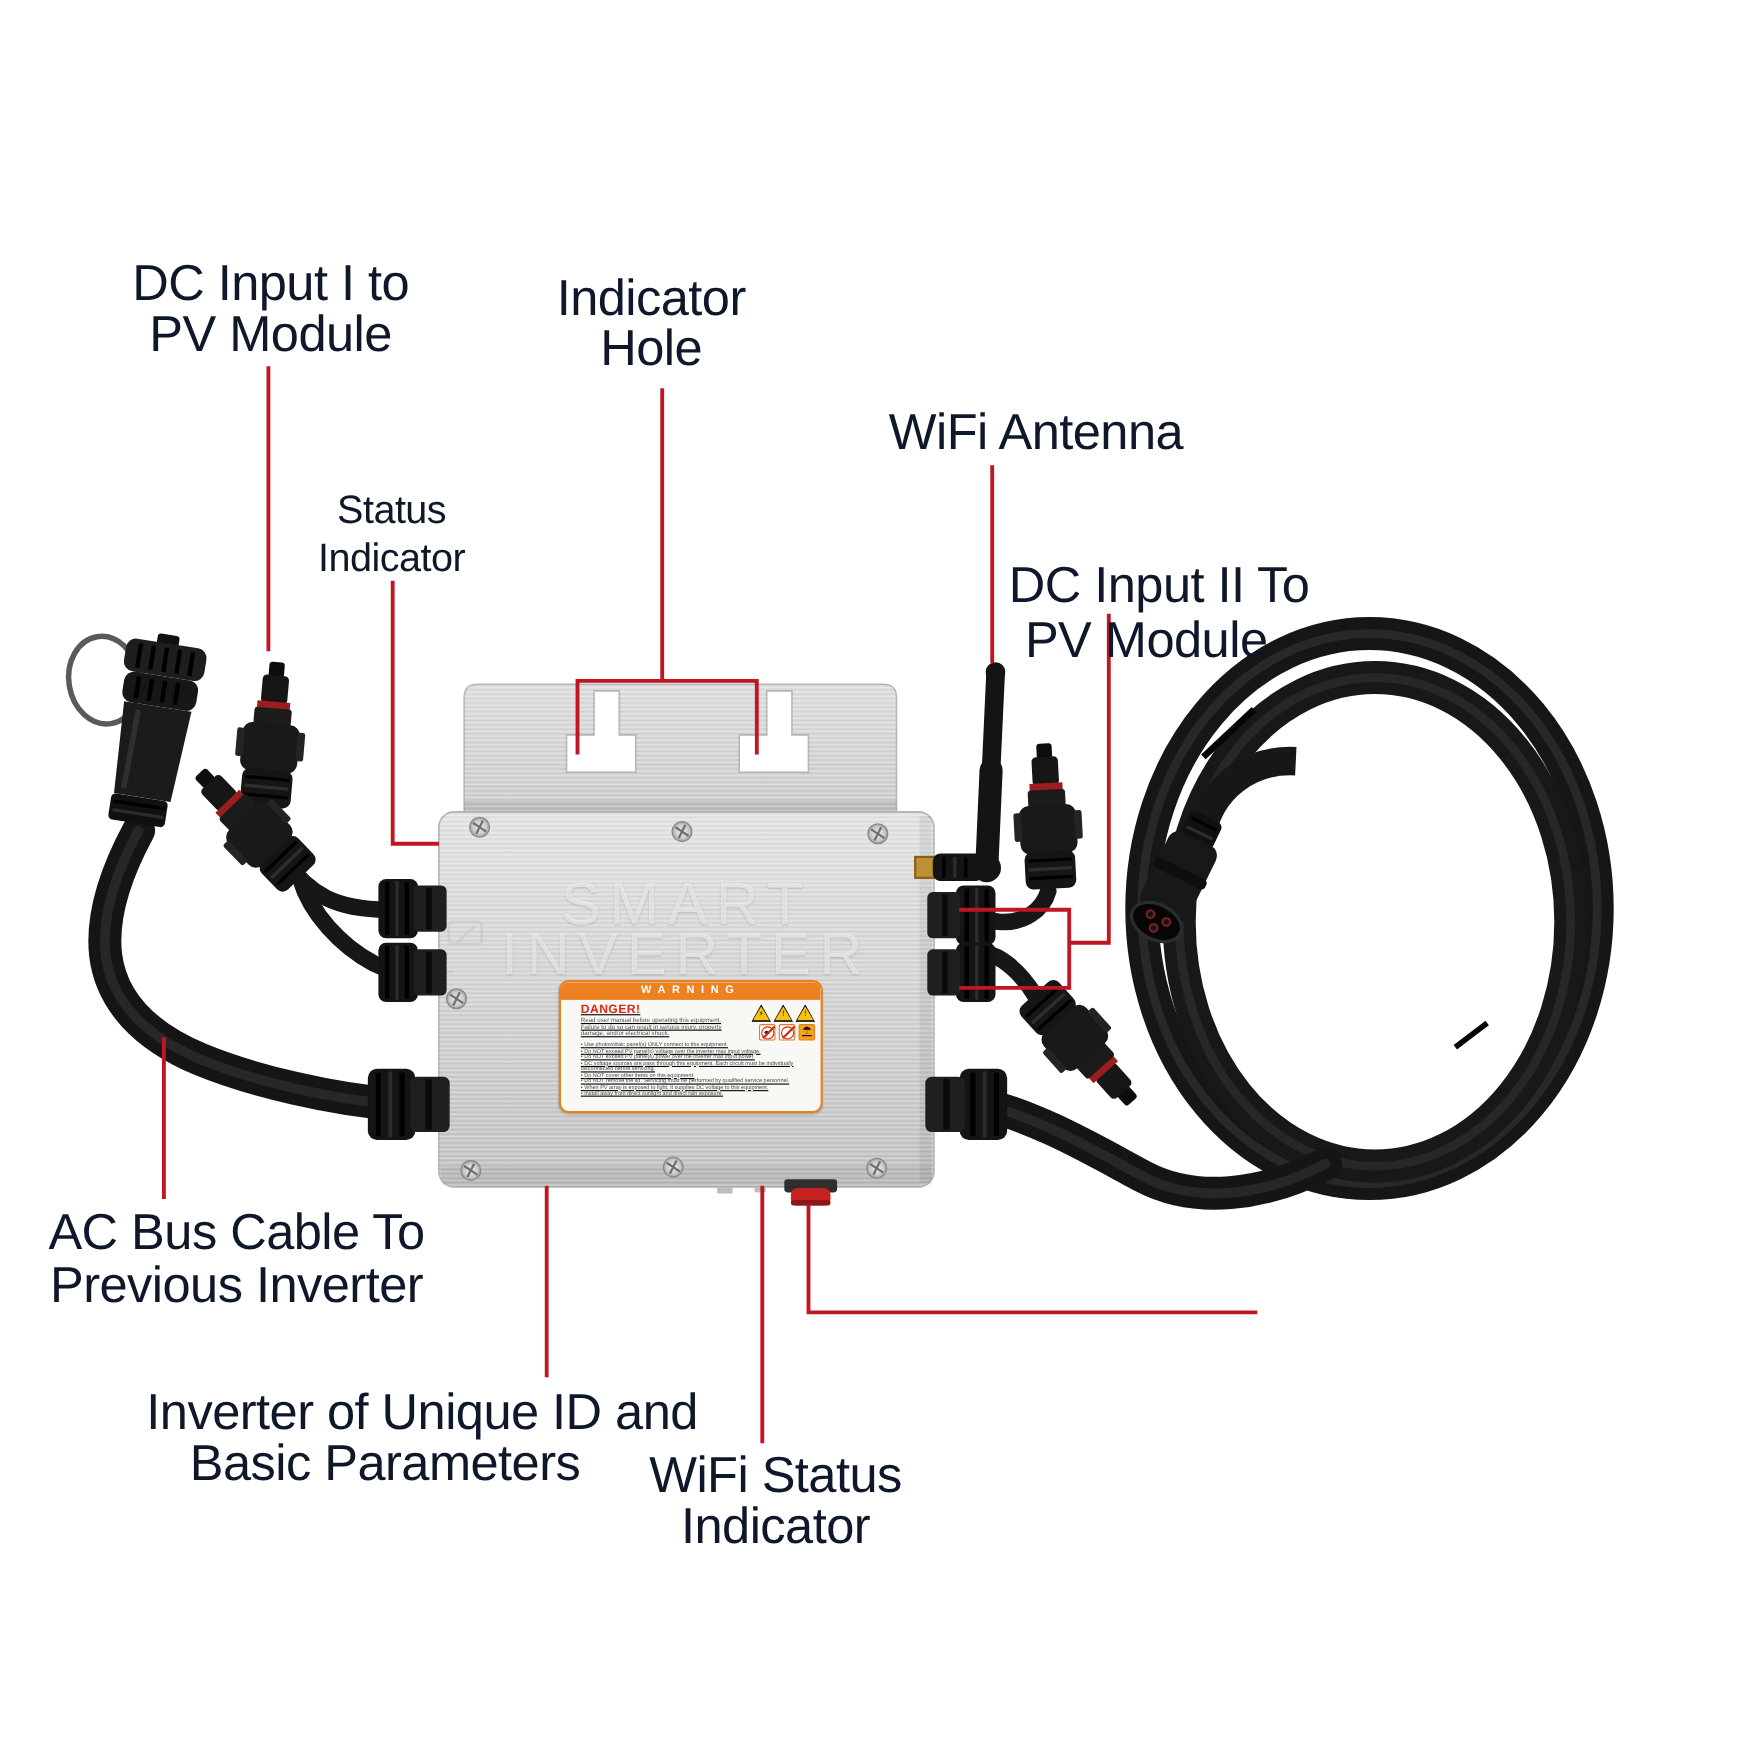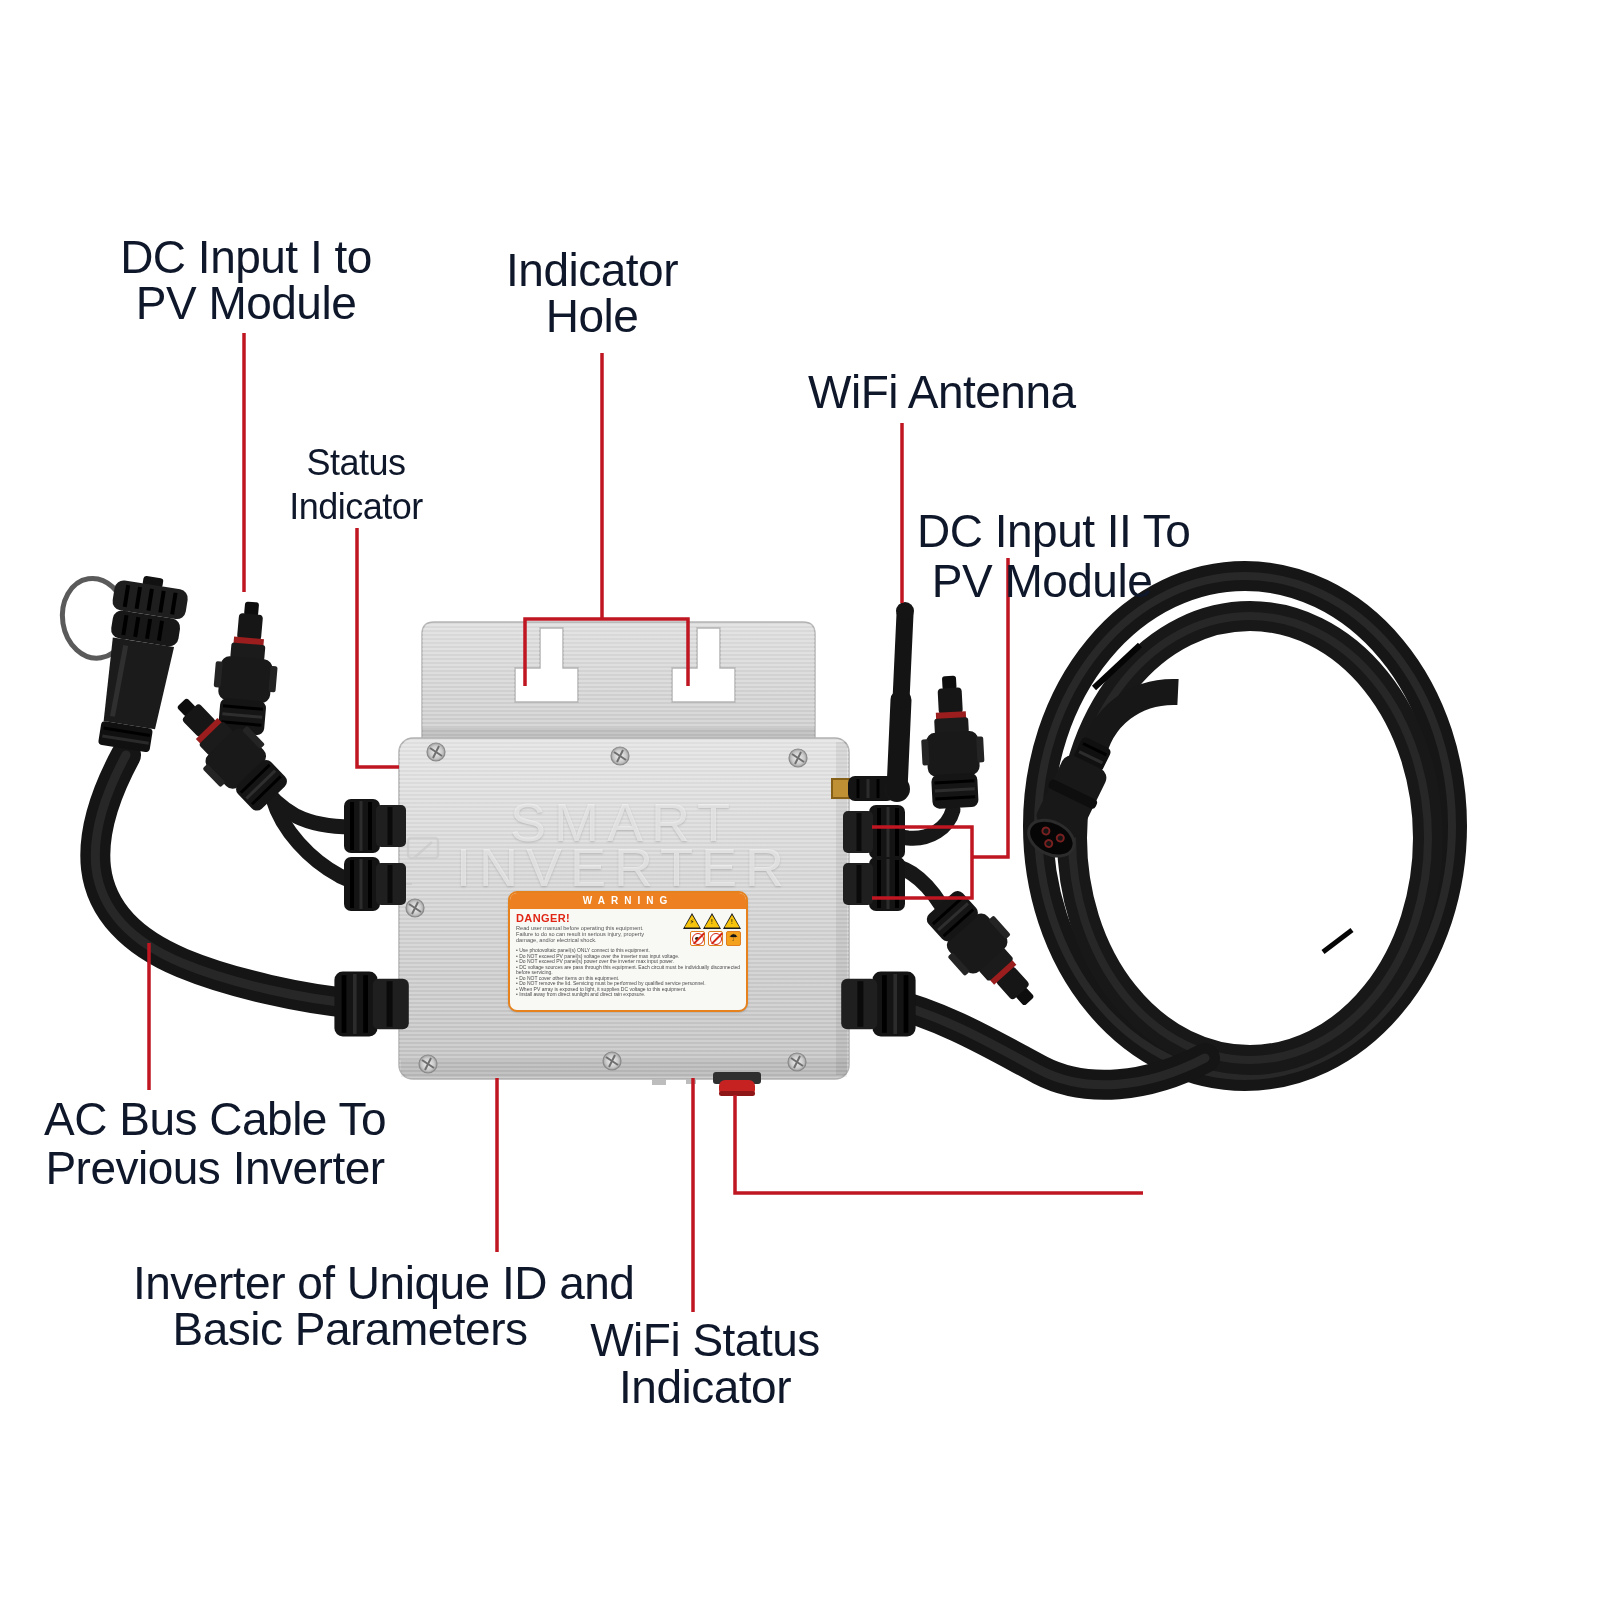--- a/index.html
+++ b/index.html
@@ -19,21 +19,21 @@
        font-size:54px;line-height:45px;letter-spacing:8px;font-weight:400;
        color:rgba(255,255,255,0.55);text-shadow:0 1px 2px rgba(130,130,130,0.4);}
   .watermark span{display:block;}
 
   
   .warn{position:absolute;left:508px;top:891px;width:240px;height:121px;box-sizing:border-box;
         border:2.5px solid #e5821e;border-radius:9px;background:#f8f8f5;overflow:hidden;
         box-shadow:0 1px 2px rgba(0,0,0,0.15);}
   .warn-head{height:16px;line-height:16px;background:#ed8020;color:#fff;text-align:center;
         font-size:10px;font-weight:bold;letter-spacing:6px;}
-  .warn-body{padding:3px 5px 2px 6px;}
+  .warn-body{padding:3px 5px 2px 18px;text-decoration:underline;}
   .warn-top{display:flex;justify-content:space-between;}
   .warn-left{width:134px;}
   .danger{color:#e02515;font-weight:bold;font-size:11px;letter-spacing:0.4px;line-height:12px;}
   .danger-text{font-size:5.6px;line-height:6.2px;color:#555;margin-top:1px;}
   .warn-icons{width:62px;padding-top:1px;}
   .tri-row,.sq-row{display:flex;justify-content:flex-end;}
   .tri{width:18px;height:16px;margin-left:2px;clip-path:polygon(50% 0,100% 100%,0 100%);
        background:#1a1a1a;position:relative;display:inline-block;}
   .tri i{position:absolute;left:1.5px;right:1.5px;top:2px;bottom:1.5px;
        clip-path:polygon(50% 0,100% 100%,0 100%);background:#f6c40c;font-style:normal;

